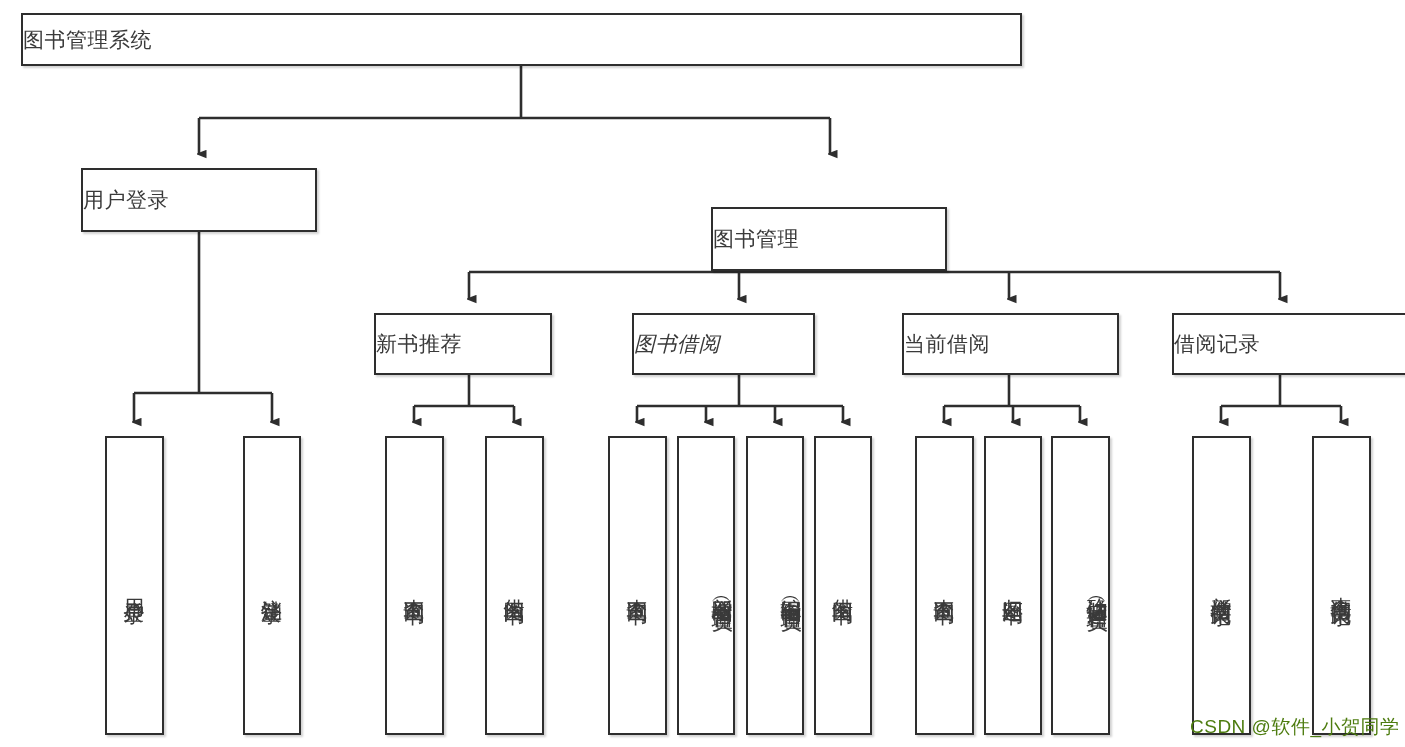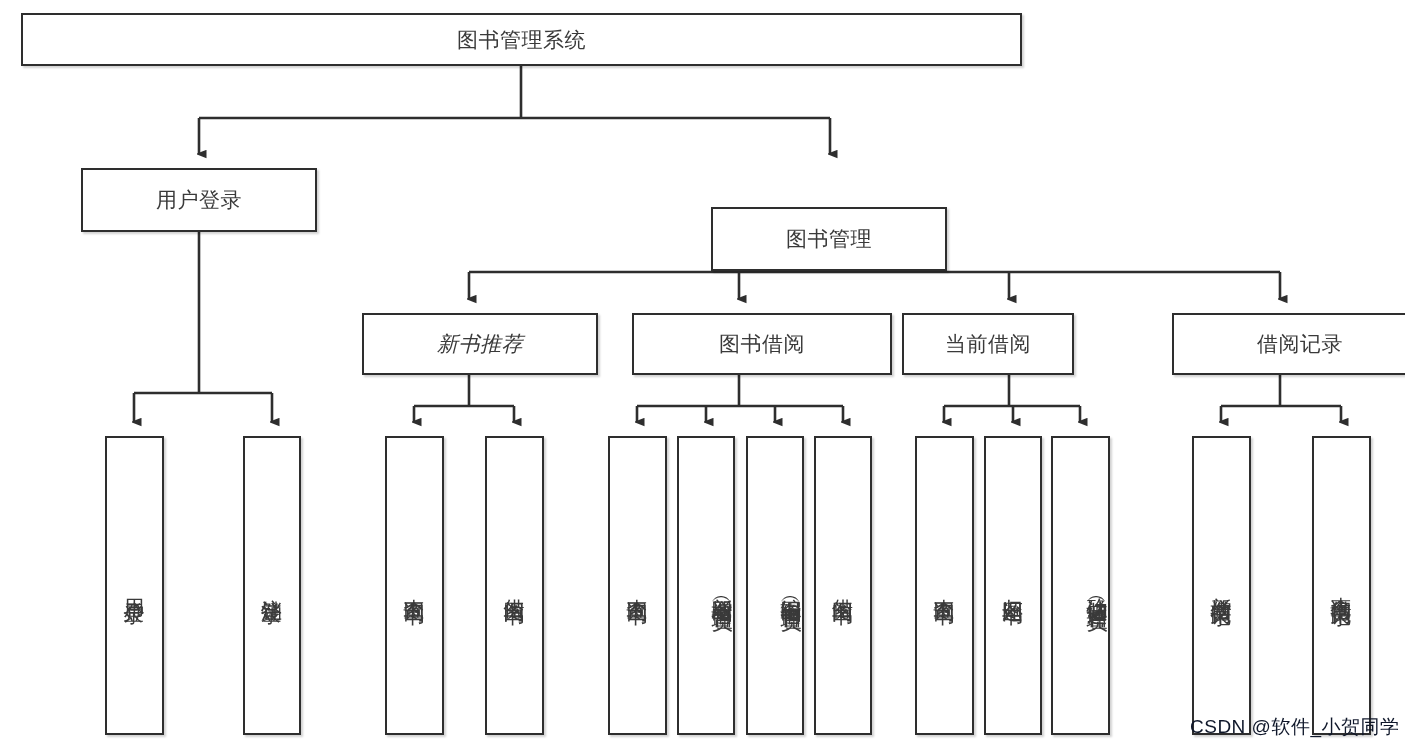--- a/index.html
+++ b/index.html
@@ -30,21 +30,21 @@
     display: block;
   }
   .node-box {
     position: absolute;
     box-sizing: border-box;
     border: 2px solid #2e2e2e;
     background: #ffffff;
     box-shadow: 2px 2px 2px rgba(0,0,0,0.18);
     display: flex;
     align-items: center;
-    justify-content: center;
+    justify-content: flex-start;
     overflow: hidden;
   }
   .node-label {
     color: #3a3a3a;
     font-size: 21px;
     line-height: 1.22;
     letter-spacing: 0.5px;
     text-align: center;
     white-space: nowrap;
   }
@@ -64,21 +64,21 @@
     align-items: center;
     justify-content: center;
     width: 100%;
   }
   .node-box.leaf.long .node-label {
     align-items: flex-start;
     padding-top: 4px;
   }
   .watermark {
     position: absolute;
-    color: #0f172a;
+    color: #4d7c0f;
     font-size: 19px;
     letter-spacing: 0.5px;
     white-space: nowrap;
     user-select: none;
     text-align: center;
   }
 </style>
 </head>
 <body>
 
@@ -151,27 +151,27 @@
     <span class="node-label">图书管理系统</span>
   </div>
 
   <div class="node-box" style="left: 81px; top: 168px; width: 236px; height: 64px;">
     <span class="node-label">用户登录</span>
   </div>
   <div class="node-box" style="left: 711px; top: 168px; width: 236px; height: 64px; margin-top: 39px;">
     <span class="node-label">图书管理</span>
   </div>
 
-  <div class="node-box" style="left: 362px; top: 313px; width: 236px; height: 62px; font-style: italic;">
+  <div class="node-box" style="left: 374px; top: 313px; width: 178px; height: 62px;">
     <span class="node-label">新书推荐</span>
   </div>
-  <div class="node-box" style="left: 632px; top: 313px; width: 260px; height: 62px;">
+  <div class="node-box" style="left: 632px; top: 313px; width: 183px; height: 62px; font-style: italic;">
     <span class="node-label">图书借阅</span>
   </div>
-  <div class="node-box" style="left: 902px; top: 313px; width: 172px; height: 62px;">
+  <div class="node-box" style="left: 902px; top: 313px; width: 217px; height: 62px;">
     <span class="node-label">当前借阅</span>
   </div>
   <div class="node-box" style="left: 1172px; top: 313px; width: 256px; height: 62px;">
     <span class="node-label">借阅记录</span>
   </div>
 
   <div class="node-box leaf" style="left: 105px; top: 436px; width: 59px; height: 299px;">
     <span class="node-label">用户登录</span>
   </div>
   <div class="node-box leaf" style="left: 243px; top: 436px; width: 58px; height: 299px;">

